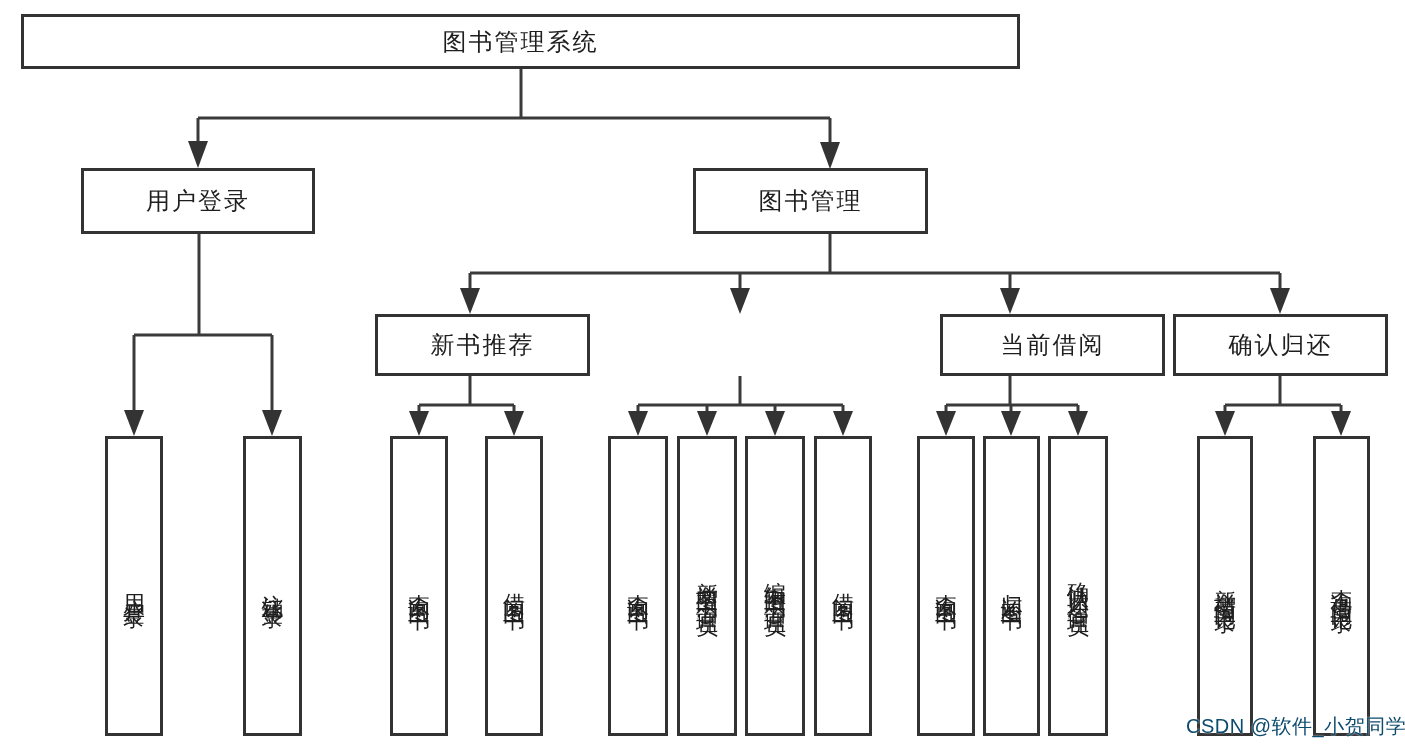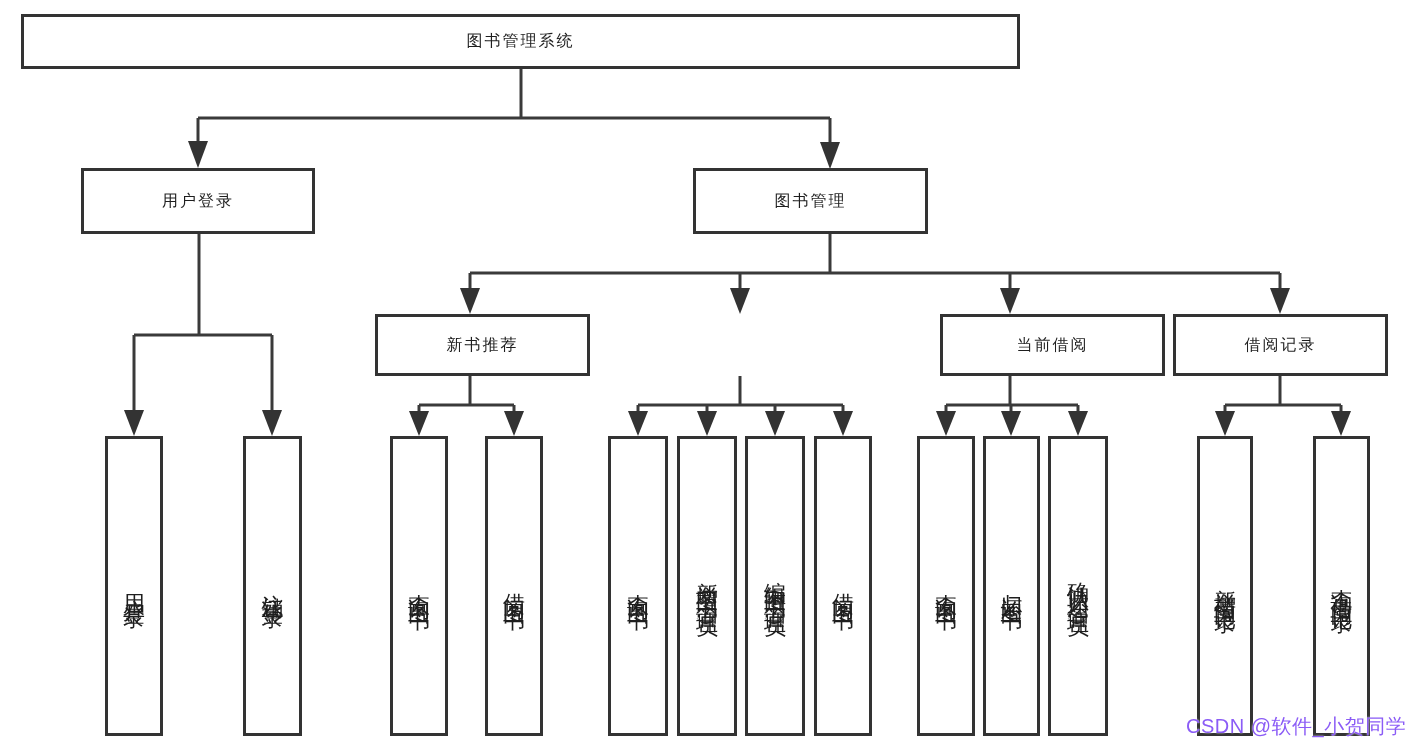--- a/index.html
+++ b/index.html
@@ -7,34 +7,34 @@
     width:1405px;height:747px;overflow:hidden;background:#ffffff;
     font-family:"Liberation Sans", sans-serif;
   }
   #canvas{position:relative;width:1405px;height:747px;background:#ffffff;}
   svg.connectors{position:absolute;left:0;top:0;width:1405px;height:747px;}
   svg.connectors path{stroke:#3a3a3a;stroke-width:3;fill:none;}
   svg.connectors polygon{fill:#333333;stroke:none;}
   .hbox{
     position:absolute;box-sizing:border-box;background:#ffffff;
     border:3px solid #333333;display:flex;align-items:center;justify-content:center;
-    font-size:16px;letter-spacing:2px;color:#1e1e1e;
+    font-size:24px;letter-spacing:2px;color:#1e1e1e;
   }
   .vbox{
     position:absolute;box-sizing:border-box;background:#ffffff;
     border:3px solid #333333;display:flex;align-items:center;justify-content:center;
     top:436px;height:300px;
   }
   .vbox .vtext{
     writing-mode:vertical-rl;font-size:22px;letter-spacing:5px;
     color:#1e1e1e;line-height:1;white-space:nowrap;
   }
   .watermark{
     position:absolute;left:1186px;top:713px;z-index:5;
-    font-size:20px;letter-spacing:0.5px;color:#8b5cf6;white-space:nowrap;
+    font-size:20px;letter-spacing:0.5px;color:#0c4a6e;white-space:nowrap;
     text-shadow:0 0 2px #ffffff;
   }
 </style>
 </head>
 <body>
 
 <div id="canvas">
 
   <svg class="connectors" viewBox="0 0 1405 747">
 
@@ -123,21 +123,21 @@
     <span>图书管理</span>
   </div>
 
   <div class="hbox" style="left:375px;top:314px;width:215px;height:62px;">
     <span>新书推荐</span>
   </div>
   <div class="hbox" style="left:940px;top:314px;width:225px;height:62px;">
     <span>当前借阅</span>
   </div>
   <div class="hbox" style="left:1173px;top:314px;width:215px;height:62px;">
-    <span>借阅记录</span>
+    <span>确认归还</span>
   </div>
 
   <div class="vbox" style="left:105px;width:58px;">
     <span class="vtext">用户登录</span>
   </div>
   <div class="vbox" style="left:243px;width:59px;">
     <span class="vtext">注销登录</span>
   </div>
 
   <div class="vbox" style="left:390px;width:58px;">

